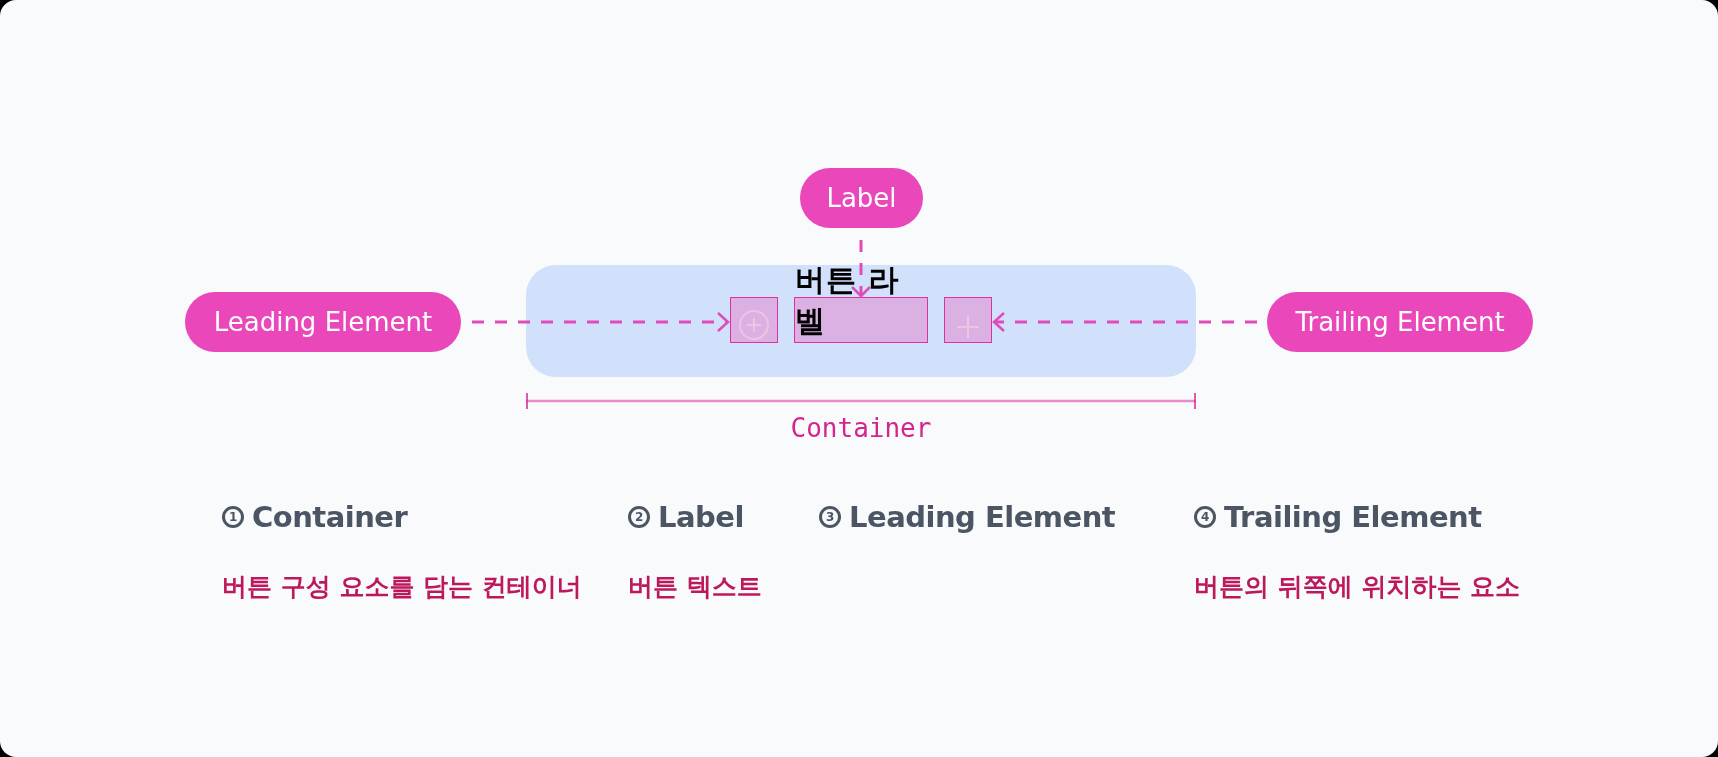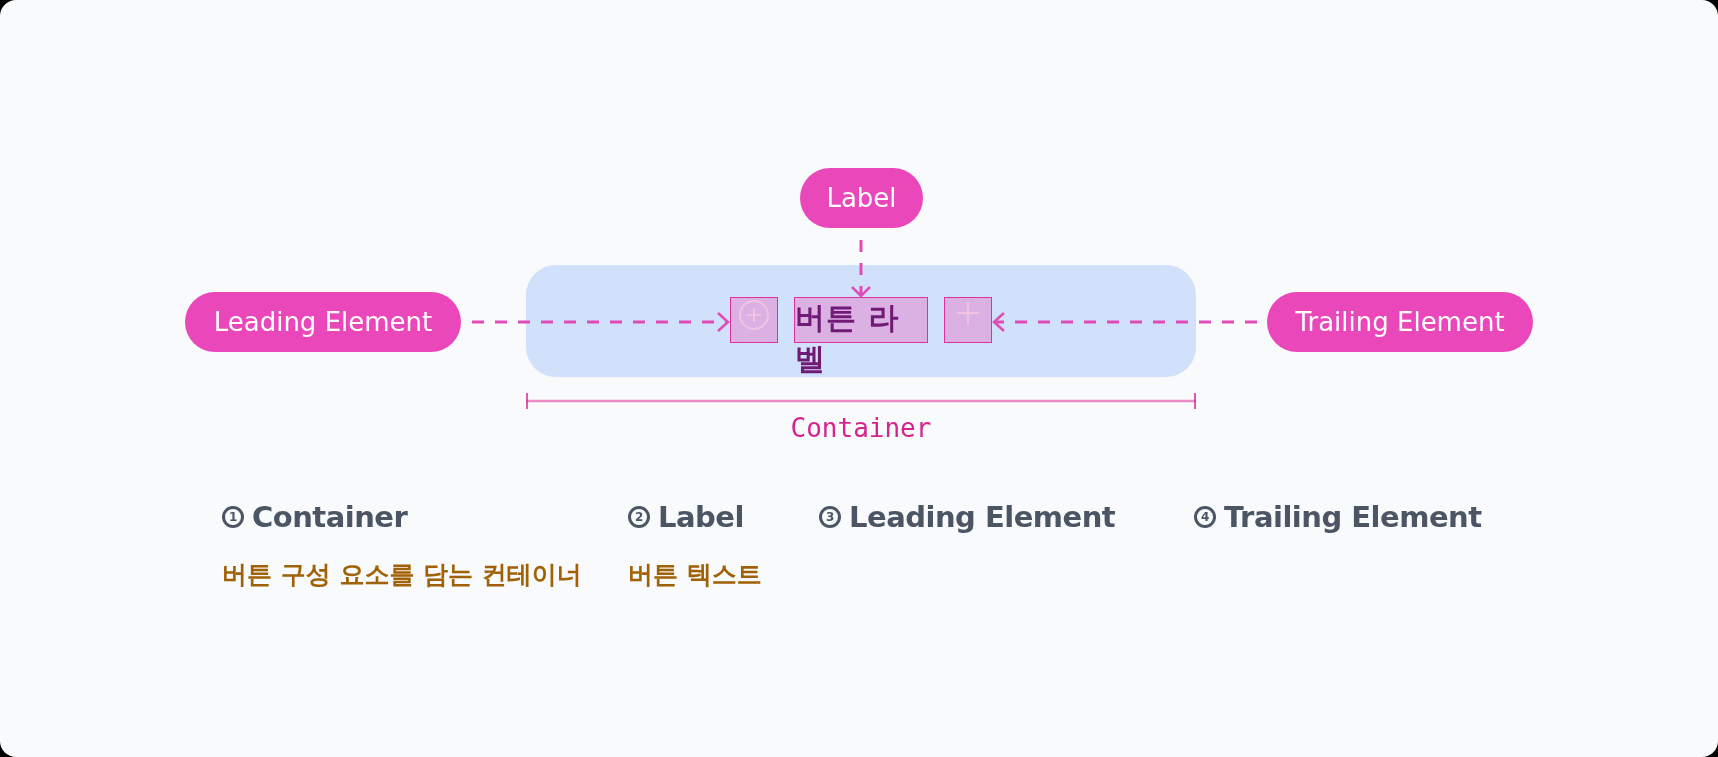--- a/index.html
+++ b/index.html
@@ -16,42 +16,42 @@
       font-size: 26px; font-family: "DejaVu Sans", sans-serif;
     }
     .container-box {
       position: absolute; left: 526px; top: 265px; width: 670px; height: 112px;
       background: #d1e0fb; border-radius: 30px;
     }
     .part {
       position: absolute; top: 297px; height: 46px;
       background: rgba(230, 120, 200, 0.45); border: 1.5px solid #e02f9f;
       box-sizing: border-box;
-      display: flex; align-items: flex-start; justify-content: center;
-      color: #701a75;
+      display: flex; align-items: flex-end; justify-content: center;
+      color: #000000;
     }
     .part-label { font-family: "DejaVu Sans", sans-serif; font-size: 30px; font-weight: bold; letter-spacing: 1px; }
     svg.overlay { position: absolute; left: 0; top: 0; pointer-events: none; }
     .dim-caption {
       position: absolute; left: 700px; width: 322px; top: 413px; text-align: center;
       font-family: "DejaVu Sans Mono", "Liberation Mono", monospace; font-size: 26px; color: #d6248f;
     }
     .legend-col { position: absolute; top: 500px; }
     .legend-title {
       display: flex; align-items: center; gap: 8px;
       font-size: 29px; font-weight: bold; color: #4b5563; white-space: nowrap;
       font-family: "DejaVu Sans", sans-serif; letter-spacing: -0.5px;
     }
     .num-badge {
       width: 22px; height: 22px; border: 3px solid #4b5563; border-radius: 50%;
       box-sizing: border-box; font-size: 12px; font-weight: bold;
       display: inline-flex; align-items: center; justify-content: center; color: #4b5563;
     }
     .legend-desc {
-      margin-top: 24px; font-size: 25px; color: #a16207; font-weight: bold; white-space: nowrap;
+      margin-top: 36px; font-size: 25px; color: #be185d; font-weight: bold; white-space: nowrap;
       font-family: "DejaVu Sans", sans-serif;
     }
   </style>
 </head>
 <body>
 
 <div class="canvas">
 
   <div class="container-box"></div>
 
@@ -115,15 +115,16 @@
       <span class="num-badge">3</span>
       <span>Leading Element</span>
     </div>
   </div>
 
   <div class="legend-col" style="left:1194px;">
     <div class="legend-title">
       <span class="num-badge">4</span>
       <span>Trailing Element</span>
     </div>
+    <div class="legend-desc">버튼의 뒤쪽에 위치하는 요소</div>
   </div>
 
 </div>
 
 </body></html>

